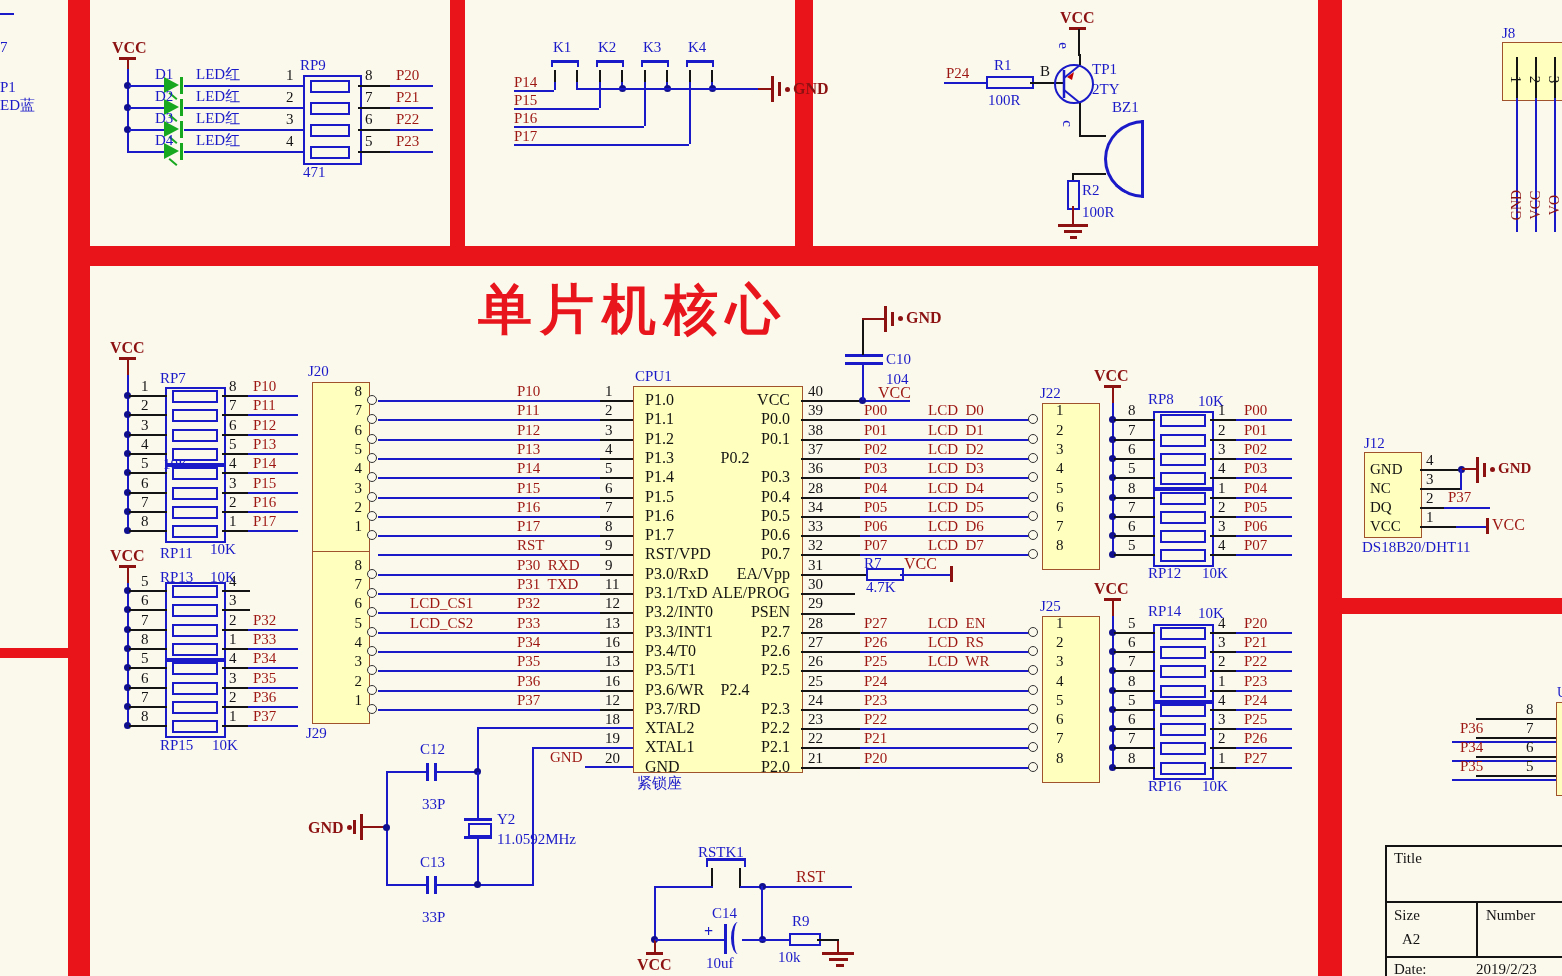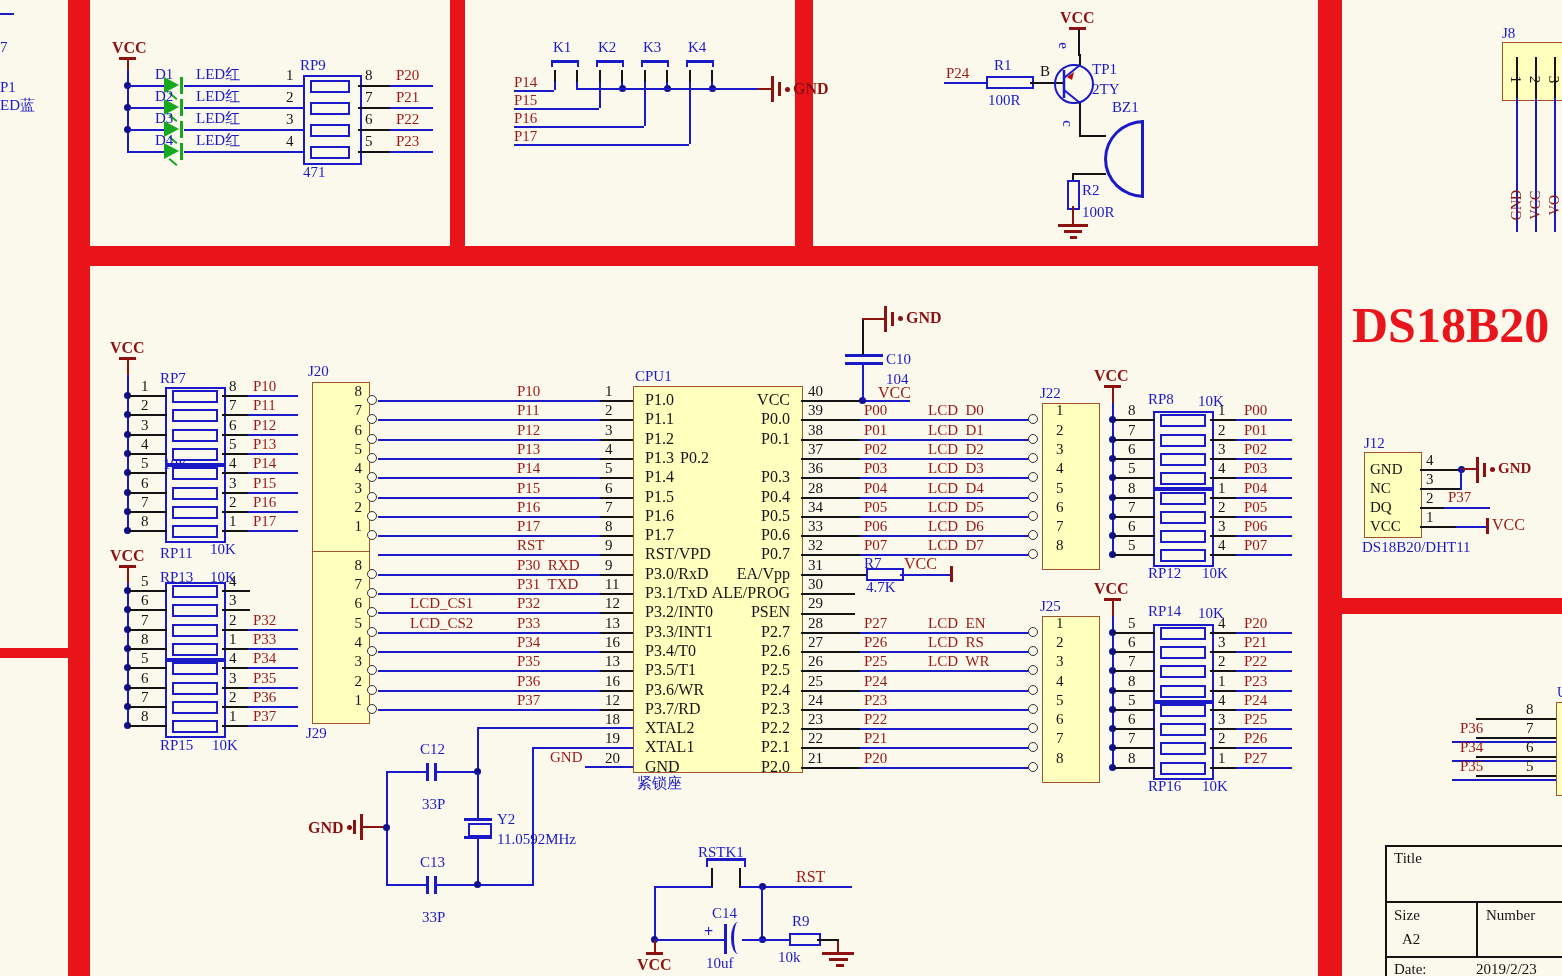--- a/index.html
+++ b/index.html
@@ -268,20 +268,21 @@
       </div>
 
       <div class="row" style="left: 1546px;">
         <span class="t blk f15 rot90" style="left:4px;top:72px">3</span>
         <div class="vb" style="left:8px;top:57px;height:41px"></div>
         <div class="vw" style="left:8px;top:98px;height:134px"></div>
         <span class="t mar f14 rotm90" style="left:-11px;top:198px;width:40px">VO</span>
       </div>
     </div>
 
+  <span class="t sheet-title" style="left:478px;top:283px">单片机核心</span>
 
   <span class="t mar f16 b" style="left:110px;top:340px">VCC</span>
   <div class="vbar" style="left:119px;top:357px;width:17px"></div>
   <div class="vm" style="left:127px;top:359px;height:16px"></div>
   <div class="vw" style="left:127px;top:375px;height:155px"></div>
   <span class="t blue f15" style="left:160px;top:371px">RP7</span>
   <div class="bbox" style="left:165px;top:387px;width:57px;height:76px"></div>
   <div class="bbox" style="left:165px;top:463px;width:57px;height:76px"></div>
   <span class="t blue f15" style="left:163px;top:457px">10K</span>
   <span class="t blue f15" style="left:210px;top:542px">10K</span>
@@ -608,21 +609,21 @@
   <div class="row" style="top: 400px;">
       <span class="t blk f16" style="left:680px;top:-8px;width:110px;text-align:right">VCC</span>
     </div>
       <div class="row" style="top: 419.3px;">
       <span class="t blk f16" style="left:680px;top:-8px;width:110px;text-align:right">P0.0</span>
     </div>
       <div class="row" style="top: 438.6px;">
       <span class="t blk f16" style="left:680px;top:-8px;width:110px;text-align:right">P0.1</span>
     </div>
       <div class="row" style="top: 457.9px;">
-      <span class="t blk f16" style="left:680px;top:-8px;width:110px;text-align:left">P0.2</span>
+      <span class="t blk f16" style="left:680px;top:-8px;width:110px;text-align:center">P0.2</span>
     </div>
       <div class="row" style="top: 477.2px;">
       <span class="t blk f16" style="left:680px;top:-8px;width:110px;text-align:right">P0.3</span>
     </div>
       <div class="row" style="top: 496.5px;">
       <span class="t blk f16" style="left:680px;top:-8px;width:110px;text-align:right">P0.4</span>
     </div>
       <div class="row" style="top: 515.8px;">
       <span class="t blk f16" style="left:680px;top:-8px;width:110px;text-align:right">P0.5</span>
     </div>
@@ -644,21 +645,21 @@
       <div class="row" style="top: 631.6px;">
       <span class="t blk f16" style="left:680px;top:-8px;width:110px;text-align:right">P2.7</span>
     </div>
       <div class="row" style="top: 650.9px;">
       <span class="t blk f16" style="left:680px;top:-8px;width:110px;text-align:right">P2.6</span>
     </div>
       <div class="row" style="top: 670.2px;">
       <span class="t blk f16" style="left:680px;top:-8px;width:110px;text-align:right">P2.5</span>
     </div>
       <div class="row" style="top: 689.5px;">
-      <span class="t blk f16" style="left:680px;top:-8px;width:110px;text-align:right">P2.4</span>
+      <span class="t blk f16" style="left:680px;top:-8px;width:110px;text-align:center">P2.4</span>
     </div>
       <div class="row" style="top: 708.8px;">
       <span class="t blk f16" style="left:680px;top:-8px;width:110px;text-align:right">P2.3</span>
     </div>
       <div class="row" style="top: 728.1px;">
       <span class="t blk f16" style="left:680px;top:-8px;width:110px;text-align:right">P2.2</span>
     </div>
       <div class="row" style="top: 747.4px;">
       <span class="t blk f16" style="left:680px;top:-8px;width:110px;text-align:right">P2.1</span>
     </div>
@@ -1363,21 +1364,20 @@
   <span class="t blue f15" style="left:706px;top:956px">10uf</span>
   <span class="t blue f15" style="left:792px;top:914px">R9</span>
   <div class="res" style="left:789px;top:933px;width:28px"></div>
   <span class="t blue f15" style="left:778px;top:950px">10k</span>
   <div class="hb" style="left:817px;top:939px;width:22px"></div>
   <div class="vm" style="left:837px;top:941px;height:11px"></div>
   <div class="vbar" style="left:822px;top:952px;width:32px"></div>
   <div class="vbar" style="left:829px;top:958px;width:19px"></div>
   <div class="vbar" style="left:836px;top:964px;width:8px"></div>
 
-  <span class="t bigtitle" style="left:1352px;top:300px">DS18B20</span>
   <span class="t blue f15" style="left:1364px;top:436px">J12</span>
   <div class="ybox" style="left:1364px;top:452px;width:56px;height:84px"></div>
   <div class="layer">
 
       <div class="row" style="top: 470px;">
         <span class="t blk f15" style="left:1370px;top:-8px">GND</span>
         <span class="t blk f15" style="left:1426px;top:-17px">4</span>
       </div>
 
       <div class="row" style="top: 489px;">

